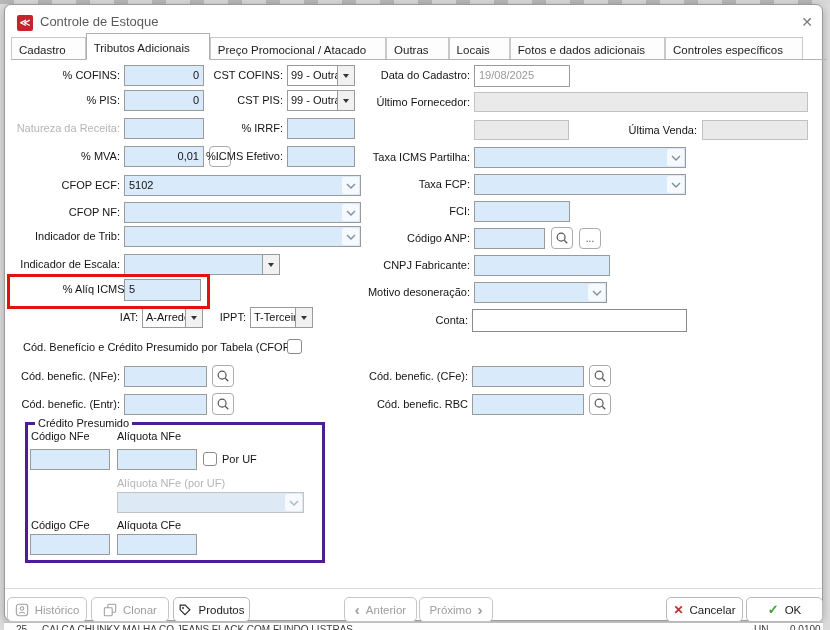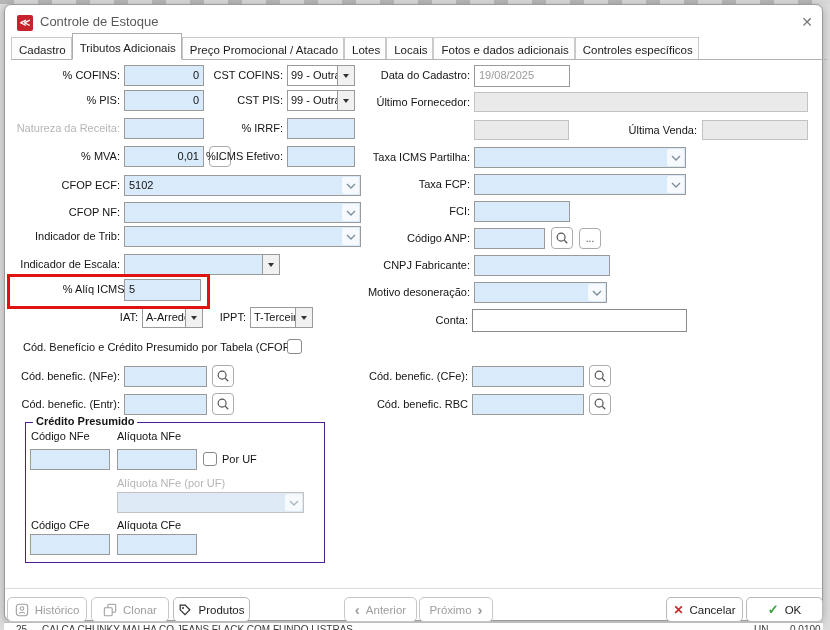--- a/index.html
+++ b/index.html
@@ -9,21 +9,21 @@
     background-image:repeating-linear-gradient(90deg,#9a9a9a 0 14px,#d6d6d6 14px 38px);opacity:.55;}
   .dialog{position:absolute;left:4px;top:4px;width:819px;height:617px;background:#fff;
     border:1px solid #9b9b9b;border-radius:7px;box-shadow:0 2px 8px rgba(0,0,0,.25);box-sizing:border-box;}
   .titlebar{position:absolute;left:5px;top:5px;width:817px;height:25px;}
   .app-icon{position:absolute;left:7px;top:5px;width:16px;height:16px;background:#c6242d;border-radius:2px;
     color:#fff;font-size:10px;font-weight:bold;text-align:center;line-height:15px;}
   .title-text{position:absolute;left:30px;top:4px;font-size:13px;color:#5a5a5a;}
   .close-x{position:absolute;right:10px;top:3px;font-size:14px;color:#7a7a7a;padding:1px 4px;cursor:pointer;}
   .tabbar{position:absolute;left:6px;top:31px;width:816px;height:23px;display:flex;align-items:flex-end;
     border-bottom:1px solid #b3b3b3;}
-  .tab{height:19px;padding:2px 5px 0 7px;font-size:11.5px;color:#1c1c1c;background:#fdfdfd;
+  .tab{height:19px;padding:2px 19px 0 7px;font-size:11.5px;color:#1c1c1c;background:#fdfdfd;
     border:1px solid #c9c9c9;border-bottom:none;white-space:nowrap;display:flex;align-items:center;text-align:right;}
   .tab.active{height:23px;background:#fff;border-color:#adadad;position:relative;z-index:2;margin-bottom:-1px;
     border-bottom:1px solid #fff;}
   .lbl{position:absolute;font-size:11px;color:#141414;text-align:right;height:21px;line-height:21px;white-space:nowrap;}
   .lbl.left{text-align:left;}
   .lbl.dis{color:#b5b5b5;}
   .fld{position:absolute;box-sizing:border-box;border:1px solid #9a9a9a;background:#d9eafb;font-size:11px;
     color:#141414;padding:0 4px;overflow:hidden;white-space:nowrap;line-height:19px;}
   .fld.num{text-align:right;}
   .fld.white{background:#fff;}
@@ -36,21 +36,21 @@
   .combo-m.dis{background:#dde9f4;border-color:#c2c2c2;}
   .combo-c{position:absolute;box-sizing:border-box;border:1px solid #9a9a9a;background:#fff;font-size:11px;
     color:#141414;line-height:19px;padding:0 19px 0 3px;overflow:hidden;white-space:nowrap;}
   .combo-c.blue{background:#d9eafb;}
   .combo-c .dbtn{position:absolute;right:0;top:0;bottom:0;width:16px;background:#f1f1f1;border-left:1px solid #9a9a9a;
     display:flex;align-items:center;justify-content:center;}
   .tri{width:0;height:0;border-left:3.5px solid transparent;border-right:3.5px solid transparent;border-top:4.5px solid #333;}
   .sq-btn{position:absolute;box-sizing:border-box;border:1px solid #ababab;border-radius:4px;background:#fff;
     display:flex;align-items:center;justify-content:center;font-size:10px;color:#444;cursor:pointer;}
   .cb{position:absolute;box-sizing:border-box;width:15px;height:15px;border:1px solid #8a8a8a;border-radius:3px;background:#fff;cursor:pointer;}
-  .gbox{position:absolute;border:1px solid #4c1d95;box-sizing:border-box;font-weight:bold;}
+  .gbox{position:absolute;border:3px solid #4c1d95;box-sizing:border-box;}
   .gbox .legend{position:absolute;top:-8px;left:7px;background:#fff;padding:0 3px;font-size:11px;color:#141414;white-space:nowrap;}
   .annotation{position:absolute;border:3px solid #e01212;pointer-events:none;z-index:6;}
   .footer-sep{position:absolute;left:5px;top:588px;width:817px;border-top:1px solid #dcdcdc;}
   .btn{position:absolute;box-sizing:border-box;border:1px solid #c6c6c6;border-radius:5px;background:#fff;
     display:flex;align-items:center;justify-content:center;gap:6px;font-size:11.5px;color:#9e9e9e;cursor:pointer;}
   .btn.en{color:#1c1c1c;border-color:#b9b9b9;}
   .chevtxt{font-size:15px;line-height:1;color:#9e9e9e;font-weight:bold;}
   .x-mark{color:#c22a2a;font-weight:bold;font-size:12px;}
   .ok-mark{color:#3aa23e;font-weight:bold;font-size:13px;}
   .sliver-bottom{position:absolute;left:4px;top:622px;width:819px;height:8px;background:#fdfdfd;
@@ -67,21 +67,21 @@
     <div class="titlebar">
       <div class="app-icon">≪</div>
       <div class="title-text">Controle de Estoque</div>
       <div class="close-x">✕</div>
     </div>
 
     <div class="tabbar">
       <div class="tab">Cadastro</div>
       <div class="tab active">Tributos Adicionais</div>
       <div class="tab">Preço Promocional / Atacado</div>
-      <div class="tab">Lotes</div>
+      <div class="tab">Outras</div>
       <div class="tab">Locais</div>
       <div class="tab">Fotos e dados adicionais</div>
       <div class="tab">Controles específicos</div>
     </div>
   </div>
 
   <div class="lbl" style="left:10px;top:65px;width:110px;">% COFINS:</div>
   <div class="lbl" style="left:10px;top:90px;width:110px;">% PIS:</div>
   <div class="lbl dis" style="left:10px;top:118px;width:110px;">Natureza da Receita:</div>
   <div class="lbl" style="left:10px;top:146px;width:110px;">% MVA:</div>

